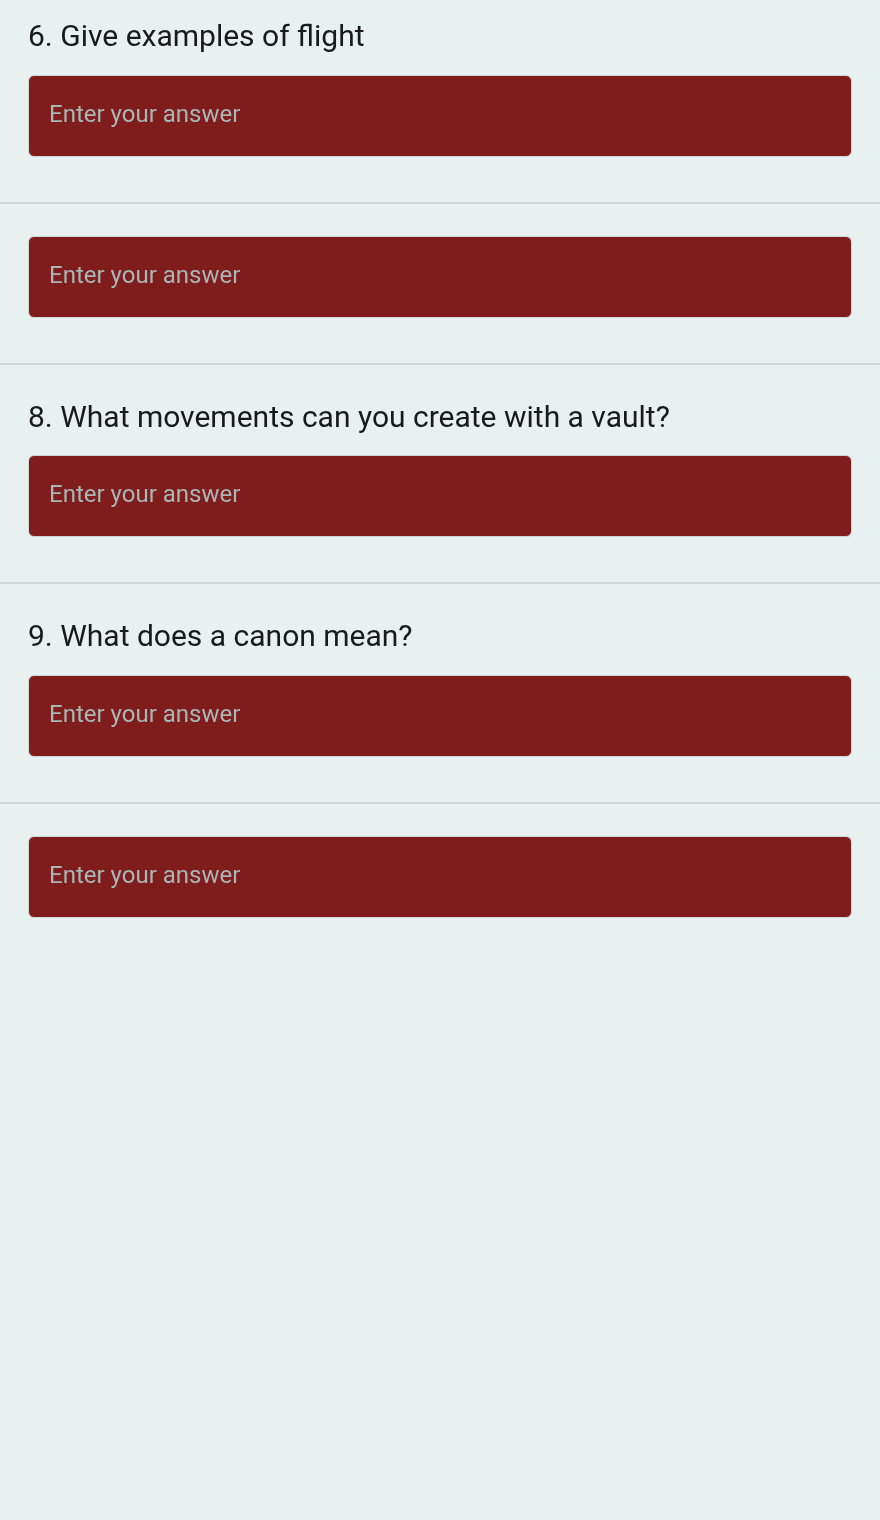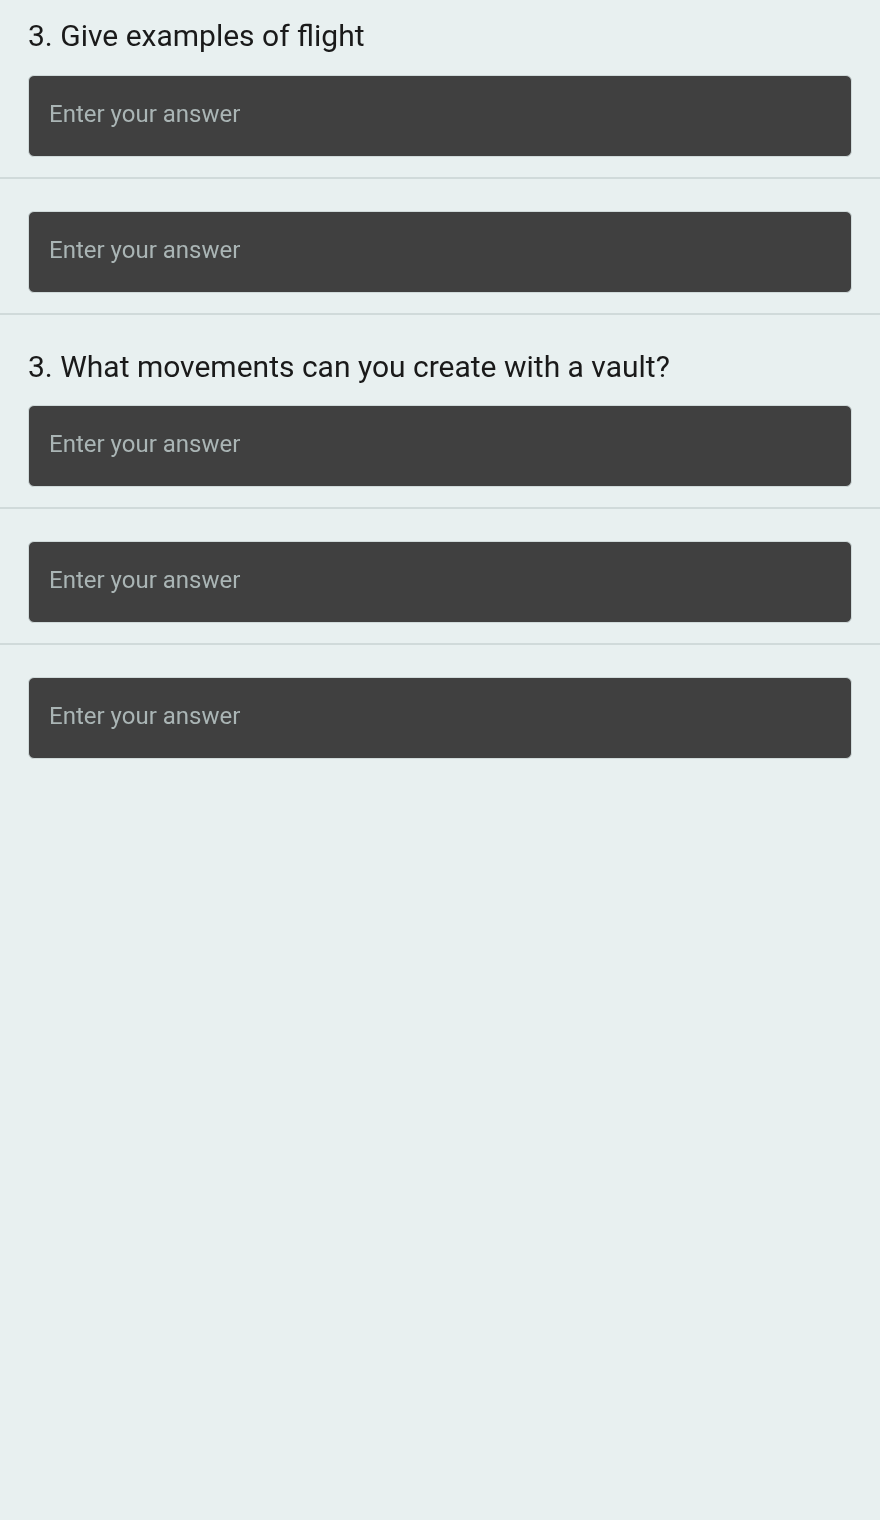--- a/index.html
+++ b/index.html
@@ -27,24 +27,24 @@
 
     .question-text {
       font-size: 30px;
       font-weight: 400;
       line-height: 1.35;
       color: #1a1a1a;
       margin-bottom: 18px;
     }
 
     .answer-input-wrapper {
-      background-color: #404040;
+      background-color: #7f1d1d;
       border-radius: 6px;
       padding: 2px 0;
-      margin-bottom: 0;
+      margin-bottom: 25px;
       border: 1px solid #d0dada;
     }
 
     .answer-input {
       width: 100%;
       border: none;
       outline: none;
       padding: 22px 20px;
       font-size: 24px;
       color: #999;
@@ -62,33 +62,34 @@
       height: 2px;
       background-color: #d0dada;
       margin: 0;
     }
   </style>
 </head>
 <body>
 
 <div>
 <div class="question-block">
-      <div class="question-text">3. Give examples of flight</div>
+      <div class="question-text">6. Give examples of flight</div>
       <div class="answer-input-wrapper"><textarea class="answer-input" placeholder="Enter your answer" rows="1" style=""></textarea></div>
     </div>
     <div class="divider"></div>
     <div class="question-block">
       <div class="answer-input-wrapper"><textarea class="answer-input" placeholder="Enter your answer" rows="1" style=""></textarea></div>
     </div>
     <div class="divider"></div>
     <div class="question-block">
-      <div class="question-text">3. What movements can you create with a vault?</div>
+      <div class="question-text">8. What movements can you create with a vault?</div>
       <div class="answer-input-wrapper"><textarea class="answer-input" placeholder="Enter your answer" rows="1" style=""></textarea></div>
     </div>
     <div class="divider"></div>
     <div class="question-block">
+      <div class="question-text">9. What does a canon mean?</div>
       <div class="answer-input-wrapper"><textarea class="answer-input" placeholder="Enter your answer" rows="1" style=""></textarea></div>
     </div>
     <div class="divider"></div>
     <div class="question-block">
       <div class="answer-input-wrapper"><textarea class="answer-input" placeholder="Enter your answer" rows="1" style=""></textarea></div>
     </div>
   </div>
 
 </body></html>

